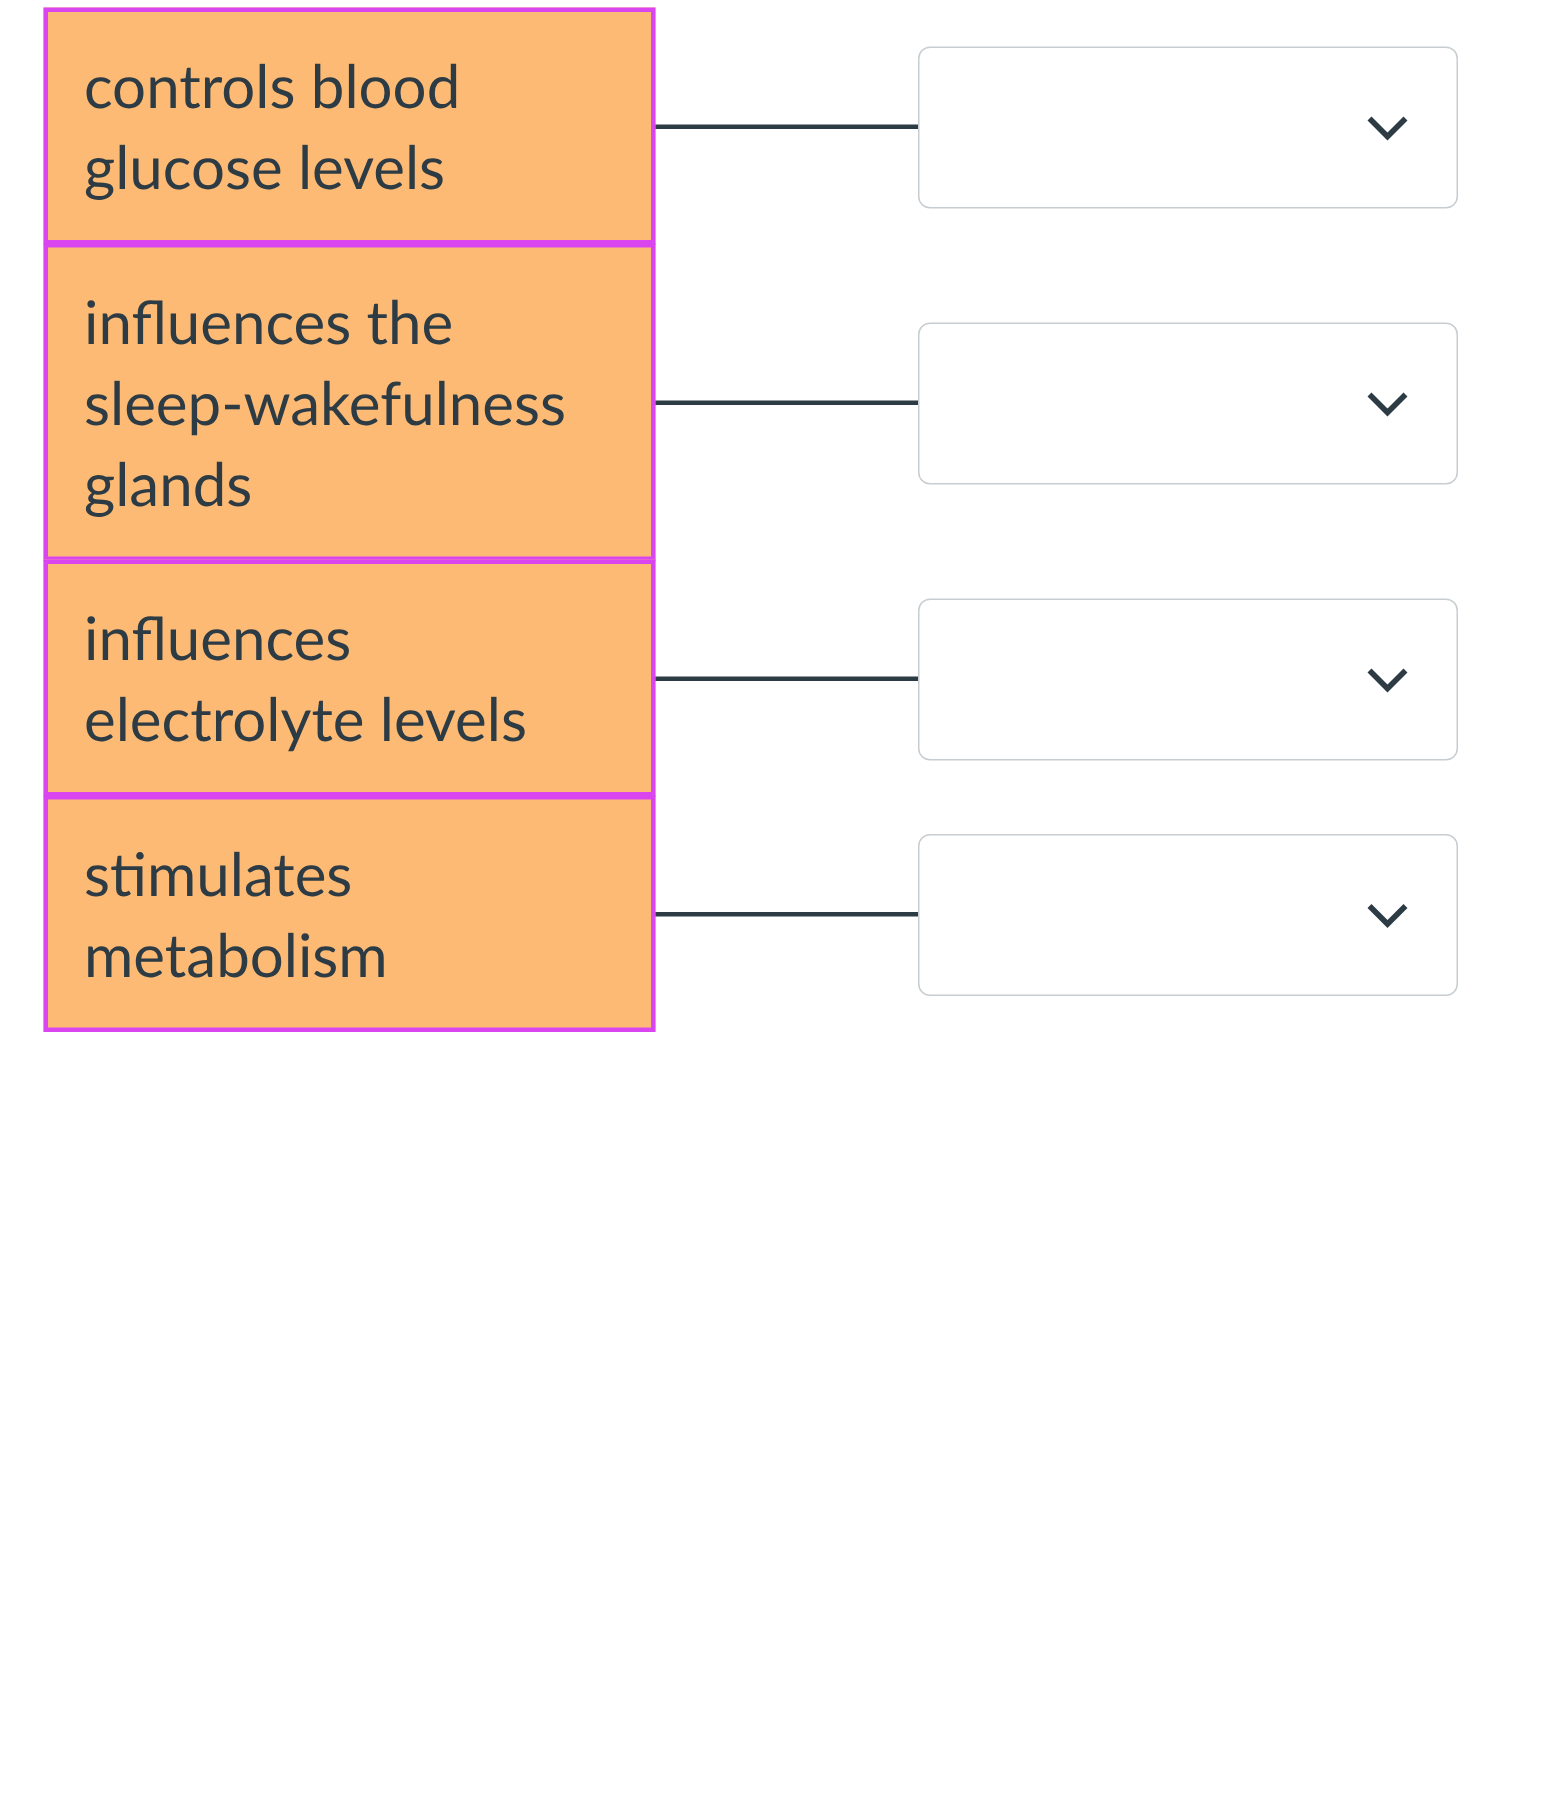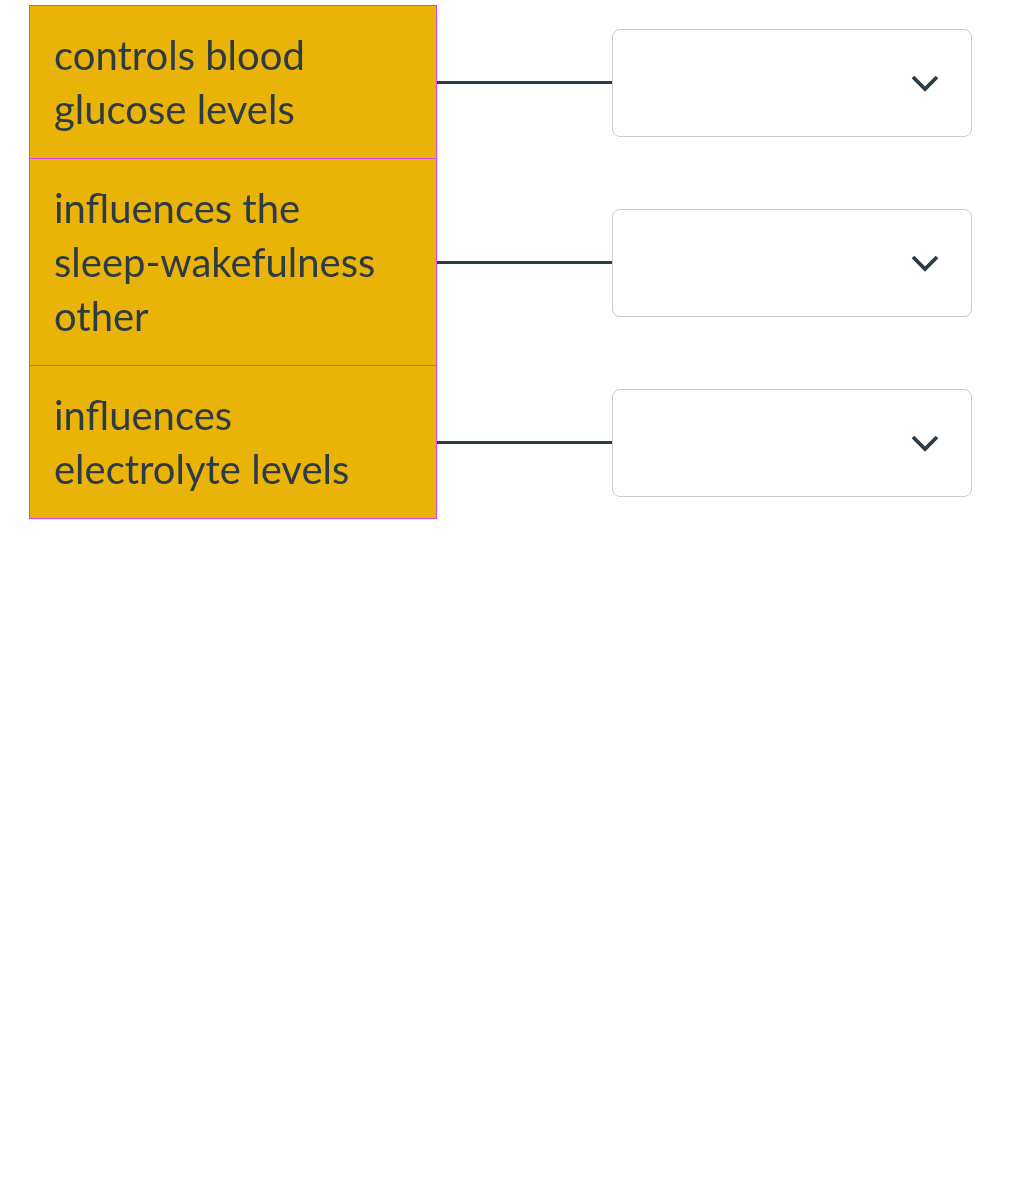--- a/index.html
+++ b/index.html
@@ -21,26 +21,26 @@
     margin: 0 0 40px 0;
     color: #2d3b45;
   }
   .row {
     display: flex;
     align-items: center;
   }
   .definition {
     flex: 0 0 408px;
     width: 408px;
-    border: 1px solid #d946ef;
+    border: 3px solid #d946ef;
     margin: -1px 0 0 -1px; 
     padding: 22px 24px 22px 24px;
     font-size: 40px;
     line-height: 1.35;
-    background: #eab308;
+    background: #fdba74;
     color: #2d3b45;
   }
   .connector {
     flex: 1 1 auto;
     height: 0;
     border-top: 3px solid #2d3b45;
     margin: 0 0 0 0;
     min-width: 150px;
   }
   .select-box {
@@ -82,36 +82,46 @@
       <div class="select-box" role="combobox" aria-expanded="false">
         <span></span>
         <svg class="chevron" viewBox="0 0 24 24">
             <polyline points="4 8 12 16 20 8"></polyline>
           </svg>
       </div>
     </div>
 
 
     <div class="row">
-      <div class="definition">influences the sleep-wakefulness other</div>
+      <div class="definition">influences the sleep-wakefulness glands</div>
       <div class="connector"></div>
       <div class="select-box" role="combobox" aria-expanded="false">
         <span></span>
         <svg class="chevron" viewBox="0 0 24 24">
             <polyline points="4 8 12 16 20 8"></polyline>
           </svg>
       </div>
     </div>
 
     <div class="row">
       <div class="definition">influences electrolyte levels</div>
       <div class="connector"></div>
       <div class="select-box" role="combobox" aria-expanded="false">
         <span></span>
         <svg class="chevron" viewBox="0 0 24 24">
             <polyline points="4 8 12 16 20 8"></polyline>
           </svg>
       </div>
     </div>
 
+    <div class="row">
+      <div class="definition">stimulates metabolism</div>
+      <div class="connector"></div>
+      <div class="select-box" role="combobox" aria-expanded="false">
+        <span></span>
+        <svg class="chevron" viewBox="0 0 24 24">
+            <polyline points="4 8 12 16 20 8"></polyline>
+          </svg>
+      </div>
+    </div>
 
   </div>
 </div>
 
 </body></html>

